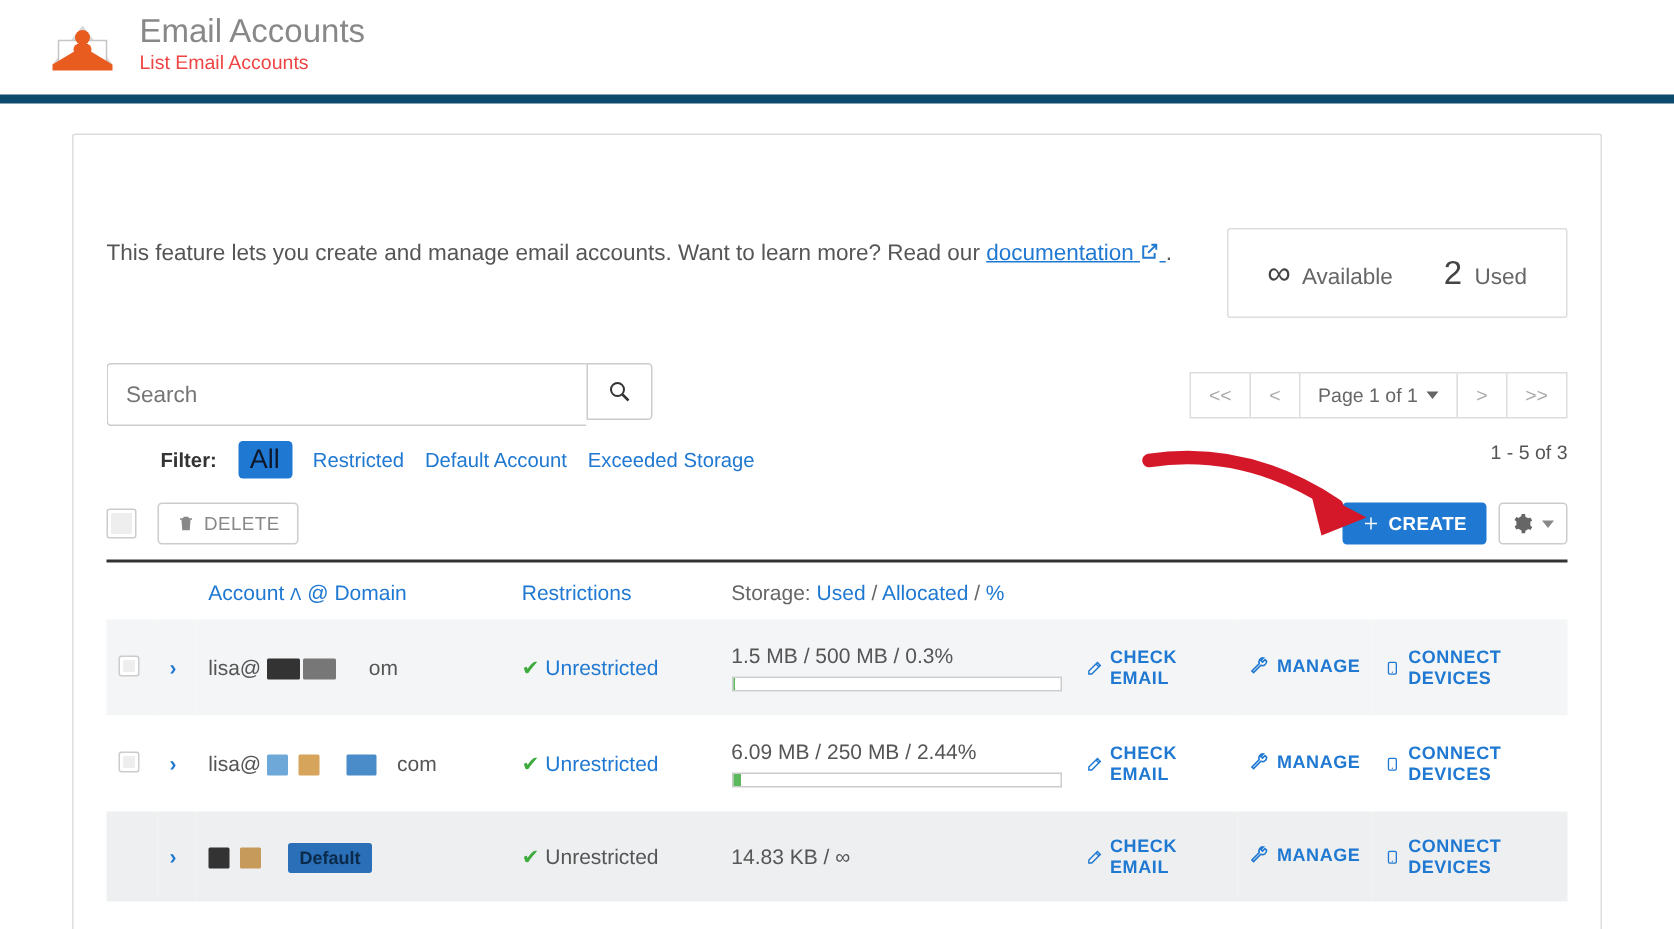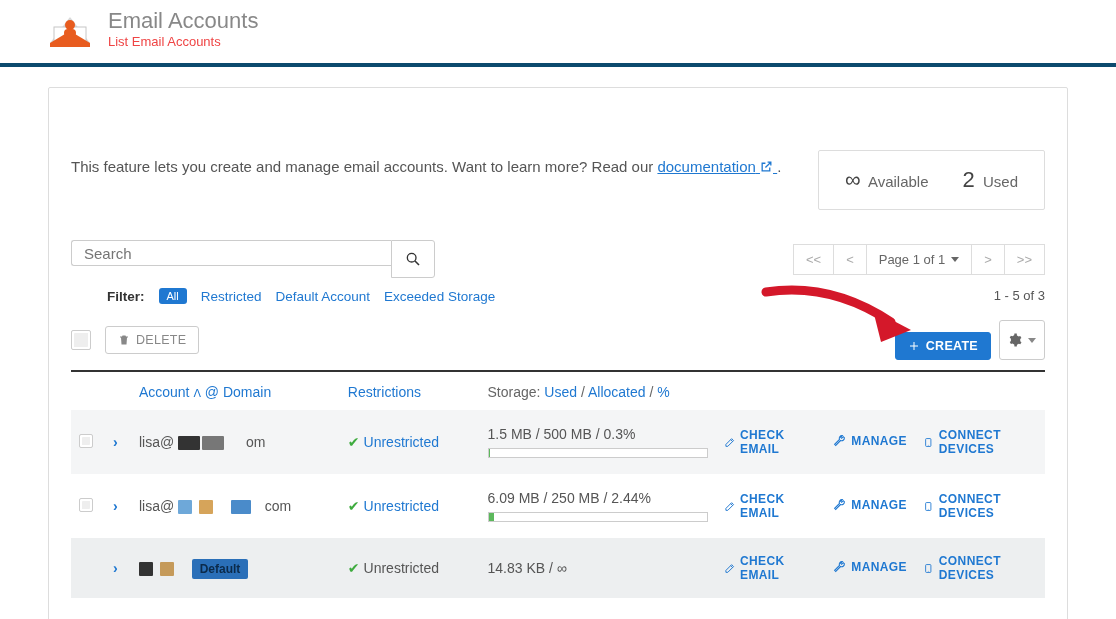--- a/index.html
+++ b/index.html
@@ -8,22 +8,22 @@
     padding: 0;
     font-family: -apple-system, "Helvetica Neue", Arial, sans-serif;
     background: #fff;
     color: #555;
     font-size: 14px;
     width: 1116px;
   }
   .page-header {
     display: flex;
     align-items: center;
-    padding: 8px 30px 14px 46px;
-    border-bottom: 4px solid #0c4a6e;
+    padding: 8px 30px 14px 31px;
+    border-bottom: 6px solid #0c4a6e;
   }
   .page-header .icon-wrap {
     width: 48px; height: 40px;
     margin-right: 14px;
     display:flex; align-items:center; justify-content:center;
   }
   .page-header h1 {
     font-size: 22px; font-weight: 400; color:#888; margin:0;
   }
   .page-header .sub {
@@ -47,58 +47,58 @@
     font-size:15px;
     color:#666;
   }
   .stats-box .big { font-size:22px; color:#444; margin-right:4px;}
   .controls-row {
     display:flex; justify-content:space-between; align-items:center;
     margin-top:30px;
   }
   .search-wrap { display:flex; }
   .search-wrap input {
-    width:320px; height:26px; border:1px solid #ccc; border-right:none;
+    width:320px; height:42px; border:1px solid #ccc; border-right:none;
     padding:0 12px; font-size:15px; color:#777; border-radius:3px 0 0 3px;
   }
   .search-wrap button {
     width:44px; height:38px; border:1px solid #ccc; background:#fff;
     border-radius:0 3px 3px 0; cursor:pointer;
     display:flex;align-items:center;justify-content:center;
   }
   .pager { display:flex; }
   .pager .pbtn {
     border:1px solid #ddd; padding:7px 12px; color:#aaa; font-size:13px;
     background:#fff; margin-left:-1px; cursor:pointer;
     display:flex;align-items:center;
   }
   .pager .pbtn.page { color:#666; }
   .filter-row { margin-top:10px; font-size:13.5px; display:flex; justify-content:space-between;}
   .filter-row .left { display:flex; align-items:center; gap:14px;margin-left:36px;}
   .filter-row .left b { color:#333; font-weight:700;}
-  .pill { background:#1f78d1; color:#ffffff; padding:2px 8px; border-radius:3px; font-size:11px;}
+  .pill { background:#1f78d1; color:#0f172a; padding:2px 8px; border-radius:3px; font-size:18px;}
   .flink { color:#1f78d1; cursor:pointer;}
   .count { color:#555; font-size:13px;}
   .action-row {
     margin-top:16px; display:flex; justify-content:space-between; align-items:center;
     padding-bottom:10px; border-bottom:2px solid #333; position:relative;
   }
   .action-row .left { display:flex; align-items:center; gap:14px;border-radius:11px;}
   .ck {
     width:20px; height:20px;
     background:#eee; border:1px solid #ccc; border-radius:2px;
     box-shadow: inset 2px 2px 0 #fff, inset -2px -2px 0 #fff;
     display:inline-block;
   }
   .btn {
     border:1px solid #ccc; background:#fff; color:#888;
     padding:6px 12px; font-size:12.5px; letter-spacing:0.3px;
     border-radius:3px; cursor:pointer; display:inline-flex; align-items:center; gap:6px;
   }
-  .btn.primary { background:#1f78d1; border-color:#1f78d1; color:#fff; font-weight:600;margin-top:12px;}
+  .btn.primary { background:#1f78d1; border-color:#1f78d1; color:#fff; font-weight:600;}
   .btn.gear { padding:6px 8px;}
   .btn.gear svg { width:14px; height:14px;}
   .caret-down { width:0;height:0;border-left:4px solid transparent;border-right:4px solid transparent;border-top:5px solid currentColor; display:inline-block;}
   table.accounts { width:100%; border-collapse:collapse; }
   table.accounts th {
     text-align:left; font-weight:400; font-size:14px; color:#666;
     padding:12px 8px 10px 8px;
   }
   table.accounts th .hl { color:#1f78d1; }
   table.accounts th .up { color:#1f78d1; font-size:11px;}

